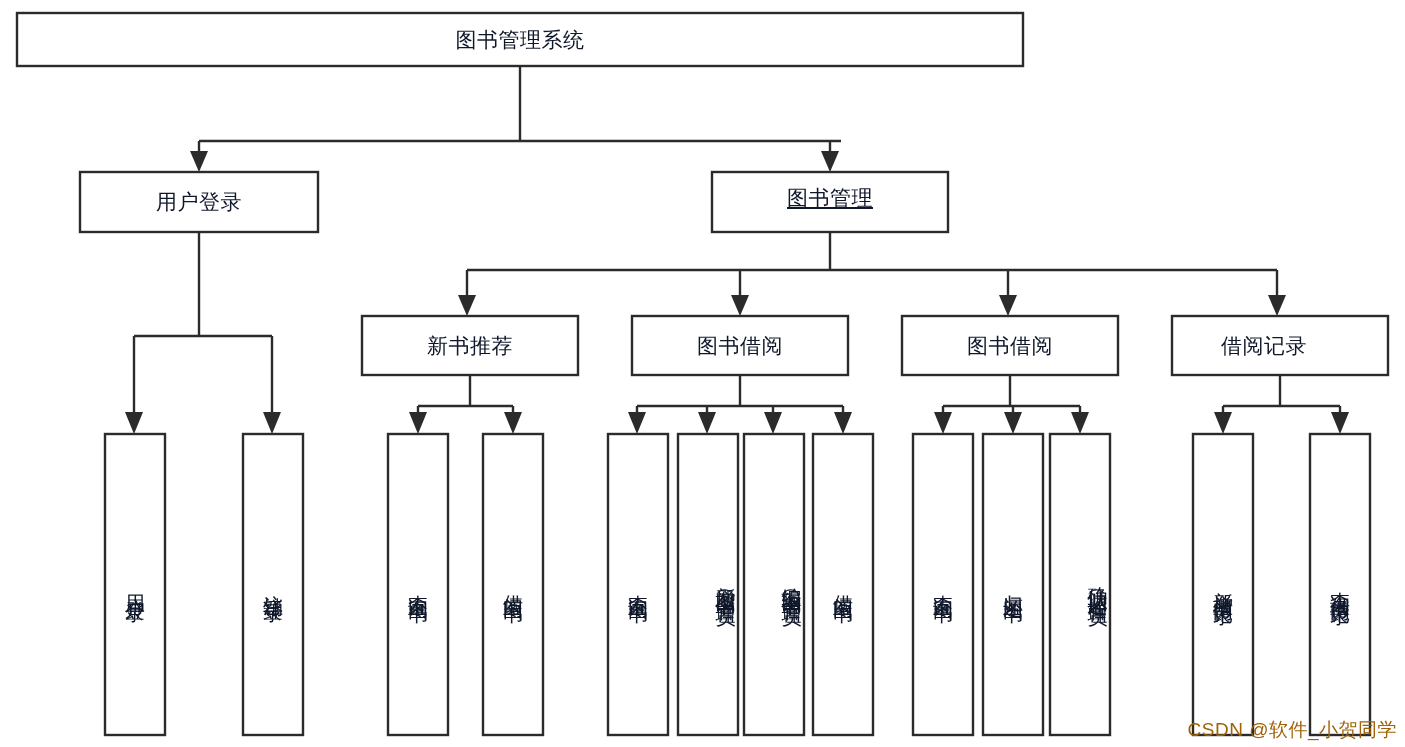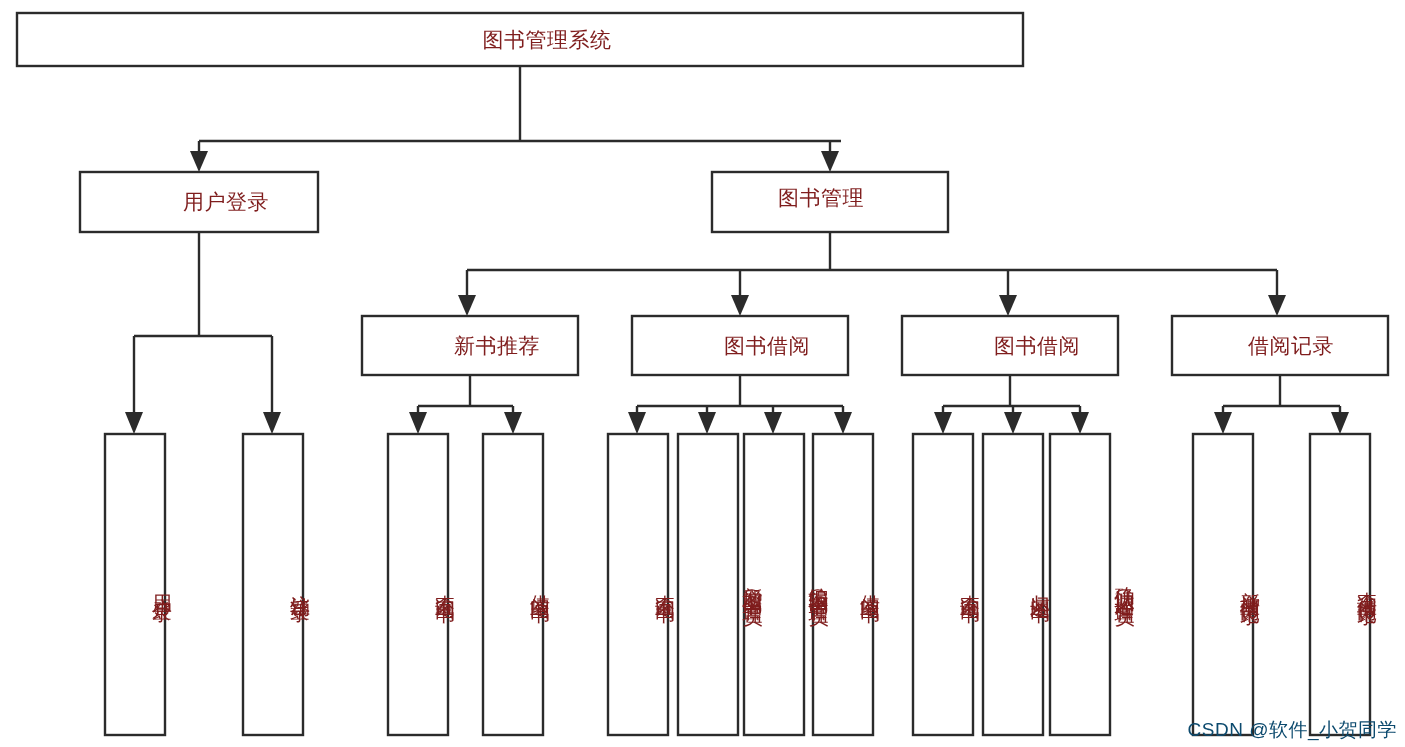--- a/index.html
+++ b/index.html
@@ -39,46 +39,45 @@
   }
   .arrow-head {
     fill: #2b2b2b;
     stroke: none;
   }
   .node-label {
     position: absolute;
     display: flex;
     align-items: center;
     justify-content: center;
-    color: #7f1d1d;
+    color: #0f172a;
     font-family: "Liberation Sans", "DejaVu Sans", sans-serif;
     pointer-events: none;
     text-align: center;
-    padding-left: 27px;
   }
   .node-label.horizontal {
     font-size: 21px;
     line-height: 1.2;
     letter-spacing: 0.5px;
   }
   .node-label.vertical {
     writing-mode: vertical-rl;
     text-orientation: upright;
     font-size: 20px;
     letter-spacing: 3px;
     line-height: 1.25;
     align-items: center;
     justify-content: center;
   }
   .watermark {
     position: absolute;
     right: 8px;
     bottom: 4px;
     font-size: 19px;
-    color: #0c4a6e;
+    color: #a16207;
     font-family: "Liberation Sans", "DejaVu Sans", sans-serif;
     letter-spacing: 0.5px;
     white-space: nowrap;
   }
 </style>
 </head>
 <body>
 
 <div id="diagram-root">
 
@@ -178,21 +177,21 @@
     <rect class="node-box" x="913" y="434" width="60" height="301"></rect>
     <rect class="node-box" x="983" y="434" width="60" height="301"></rect>
     <rect class="node-box" x="1050" y="434" width="60" height="301"></rect>
     <rect class="node-box" x="1193" y="434" width="60" height="301"></rect>
     <rect class="node-box" x="1310" y="434" width="60" height="301"></rect>
   </svg>
 
   <div class="node-label horizontal" style="left:17px; top:13px; width:1006px; height:53px;">图书管理系统</div>
 
   <div class="node-label horizontal" style="left:80px; top:172px; width:238px; height:60px;">用户登录</div>
-  <div class="node-label horizontal" style="left:676px; top:172px; width:236px; height:52px;">图书管理</div>
+  <div class="node-label horizontal" style="left:712px; top:172px; width:236px; height:52px;text-decoration:underline;">图书管理</div>
 
   <div class="node-label horizontal" style="left:632px; top:316px; width:216px; height:59px;">图书借阅</div>
   <div class="node-label horizontal" style="left:362px; top:316px; width:216px; height:59px;">新书推荐</div>
   <div class="node-label horizontal" style="left:902px; top:316px; width:216px; height:59px;">图书借阅</div>
   <div class="node-label horizontal" style="left:1172px; top:316px; width:184px; height:59px;">借阅记录</div>
 
   <div class="node-label vertical" style="left:105px; top:434px; width:60px; height:301px;">用户登录</div>
   <div class="node-label vertical" style="left:243px; top:434px; width:60px; height:301px;">注销登录</div>
   <div class="node-label vertical" style="left:388px; top:434px; width:60px; height:301px;">查询图书</div>
   <div class="node-label vertical" style="left:483px; top:434px; width:60px; height:301px;">借阅图书</div>

